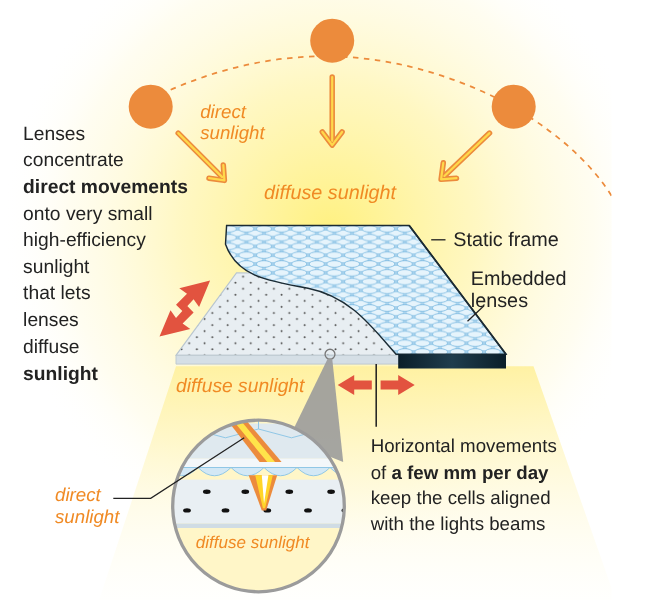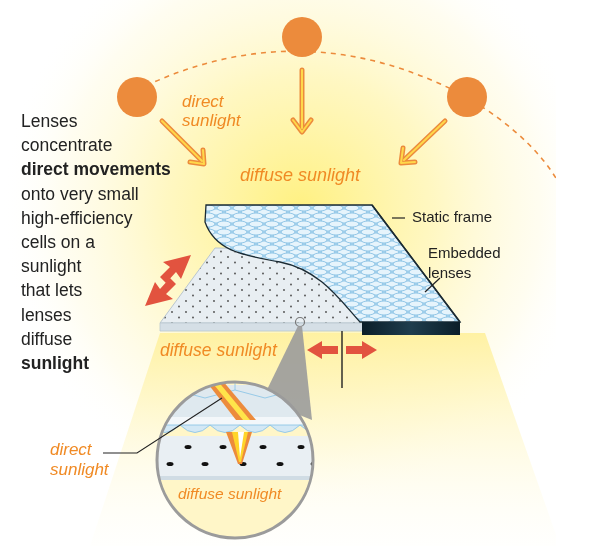--- a/index.html
+++ b/index.html
@@ -2,21 +2,21 @@
 <html><head>
 <meta charset="utf-8">
 <style>
   html, body { margin: 0; padding: 0; background: #ffffff; }
   .canvas { position: relative; width: 556px; height: 546px; overflow: hidden; background: #ffffff; font-family: "Liberation Sans", sans-serif; }
   .canvas svg.art { position: absolute; left: 0; top: 0; }
   .txt { position: absolute; margin: 0; white-space: nowrap; }
   .orange { color: #f08a24; font-style: italic; }
   .left-desc { position: absolute; left: 21px; top: 109px; width: 150px; font-size: 17.5px; line-height: 24.2px; color: #222; }
   .bottom-desc { position: absolute; left: 337px; top: 394px; font-size: 17px; line-height: 23.6px; color: #222; }
-  .label-sm { font-size: 15px; color: #222; }
+  .label-sm { font-size: 18px; color: #222; }
 </style>
 </head>
 <body>
 
 <div class="canvas">
   <svg class="art" width="600" height="546" viewBox="0 0 600 546">
     <defs>
       <radialGradient id="glow" cx="300" cy="210" r="300" gradientUnits="userSpaceOnUse">
         <stop offset="0" stop-color="#fff07a" stop-opacity="0.95"></stop>
         <stop offset="0.45" stop-color="#fff6b8" stop-opacity="0.85"></stop>
@@ -144,34 +144,39 @@
     <div>sunlight</div>
   </div>
   <div class="txt orange" style="left:240px; top:165px; font-size:18px;">diffuse sunlight</div>
 
   <div class="left-desc">
     <div>Lenses</div>
     <div>concentrate</div>
     <div style="font-weight:bold">direct movements</div>
     <div>onto very small</div>
     <div>high-efficiency</div>
-    <div>cells on a</div>
     <div>sunlight</div>
     <div>that lets</div>
     <div>lenses</div>
     <div style="font-weight:normal">diffuse</div>
     <div style="font-weight:bold">sunlight</div>
   </div>
 
   <div class="txt label-sm" style="left:412px; top:208px;">Static frame</div>
   <div class="txt label-sm" style="left:428px; top:243px; line-height:20px;">
     <div>Embedded</div>
     <div>lenses</div>
   </div>
   <div class="txt orange" style="left:160px; top:340px; font-size:17.5px;">diffuse sunlight</div>
 
+  <div class="bottom-desc">
+    <div>Horizontal movements</div>
+    <div><span>of </span><b>a few mm per day</b></div>
+    <div>keep the cells aligned</div>
+    <div>with the lights beams</div>
+  </div>
 
   <div class="txt orange" style="left:50px; top:440px; font-size:17px; line-height:20px;">
     <div>direct</div>
     <div>sunlight</div>
   </div>
   <div class="txt orange" style="left:178px; top:485px; font-size:15.5px;">diffuse sunlight</div>
 </div>
 
 </body></html>

